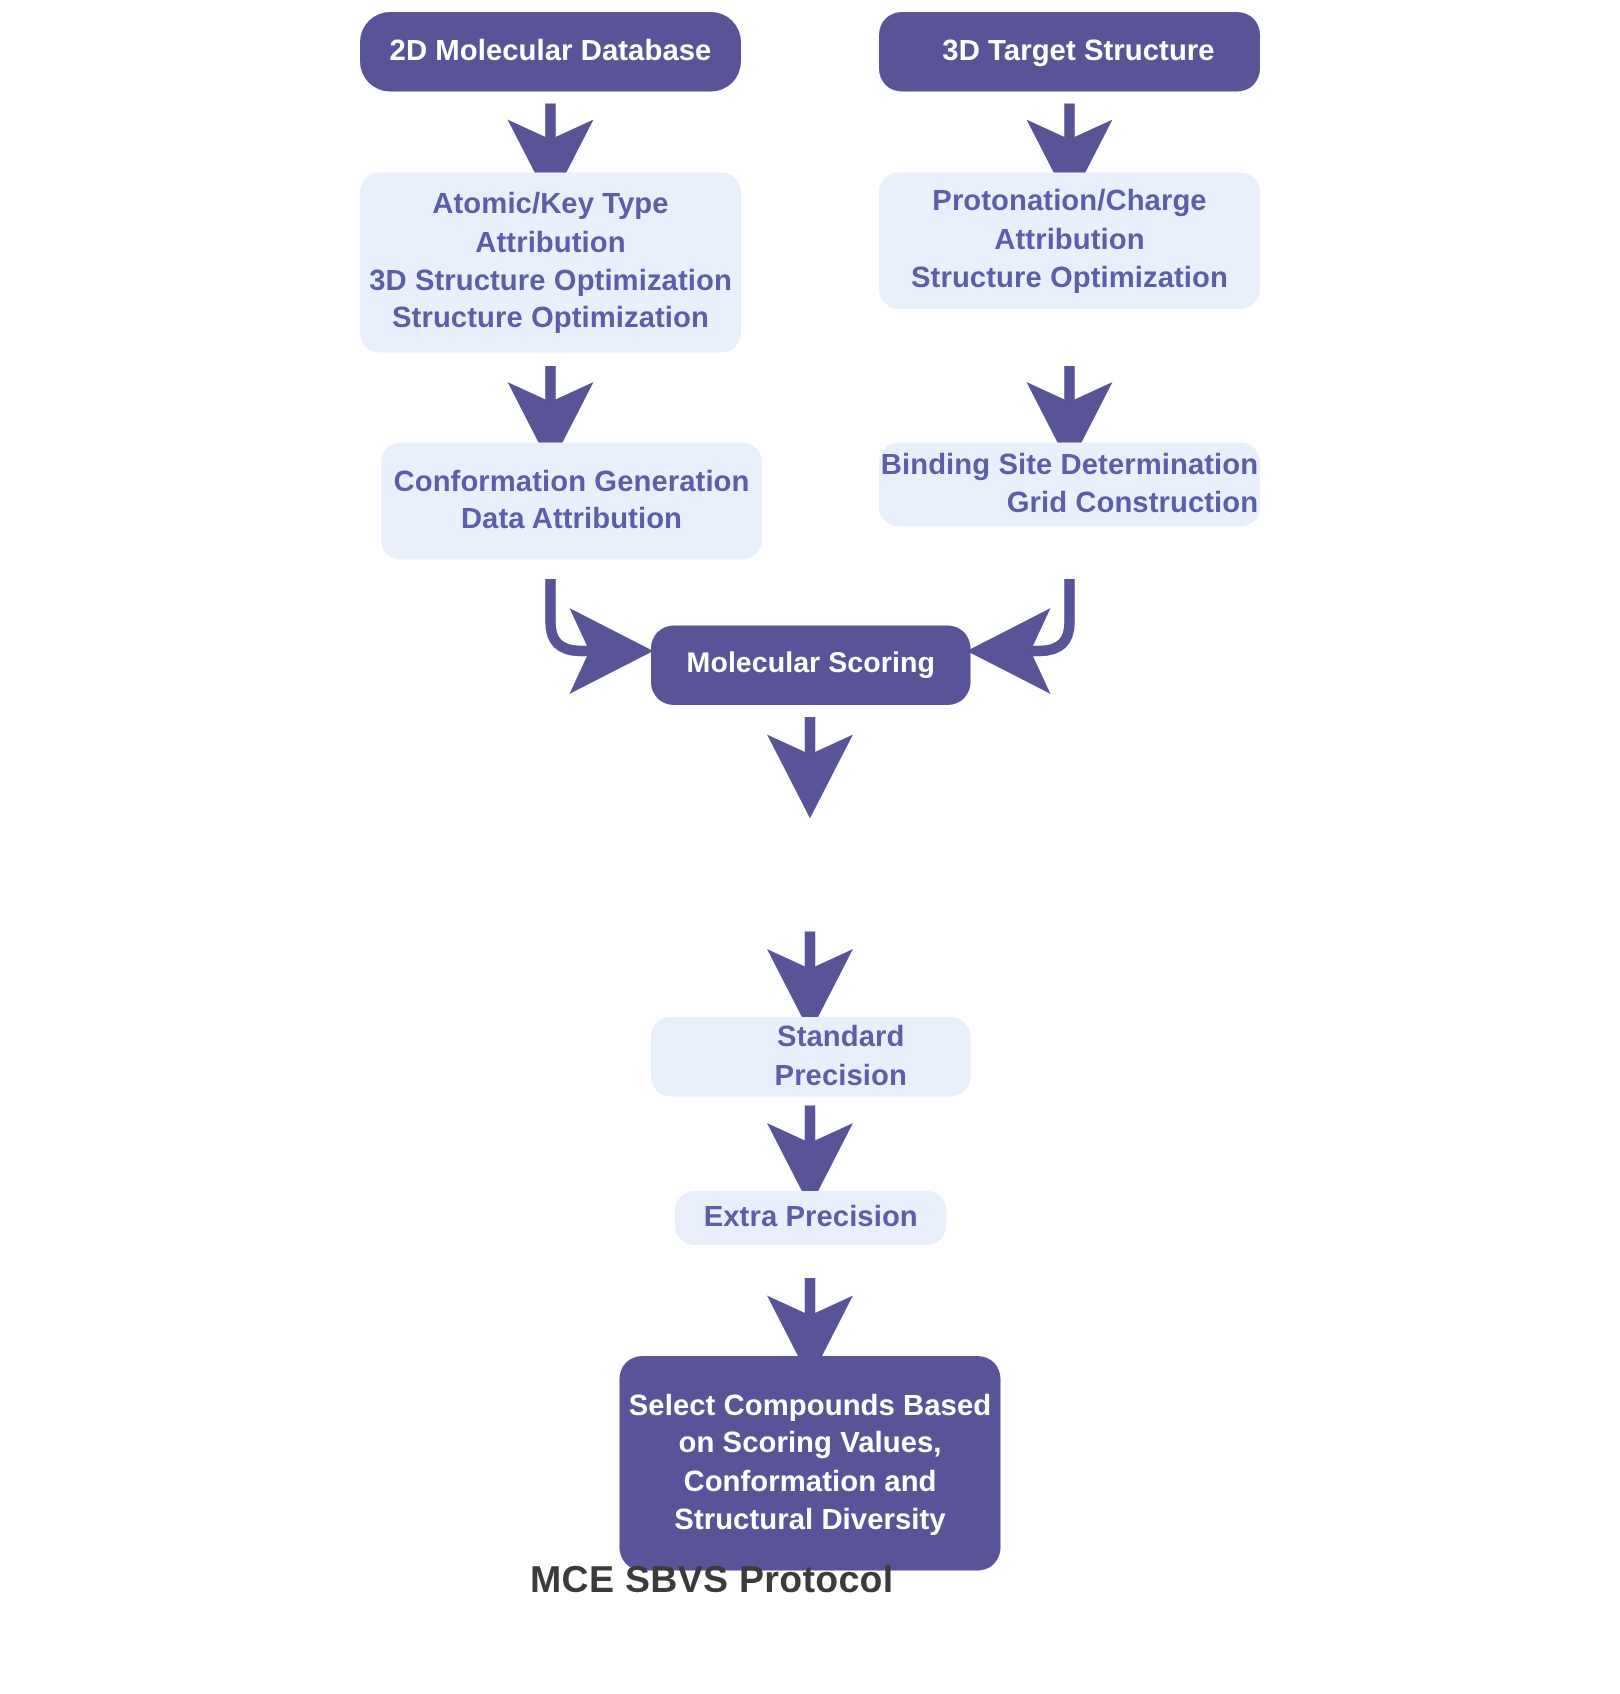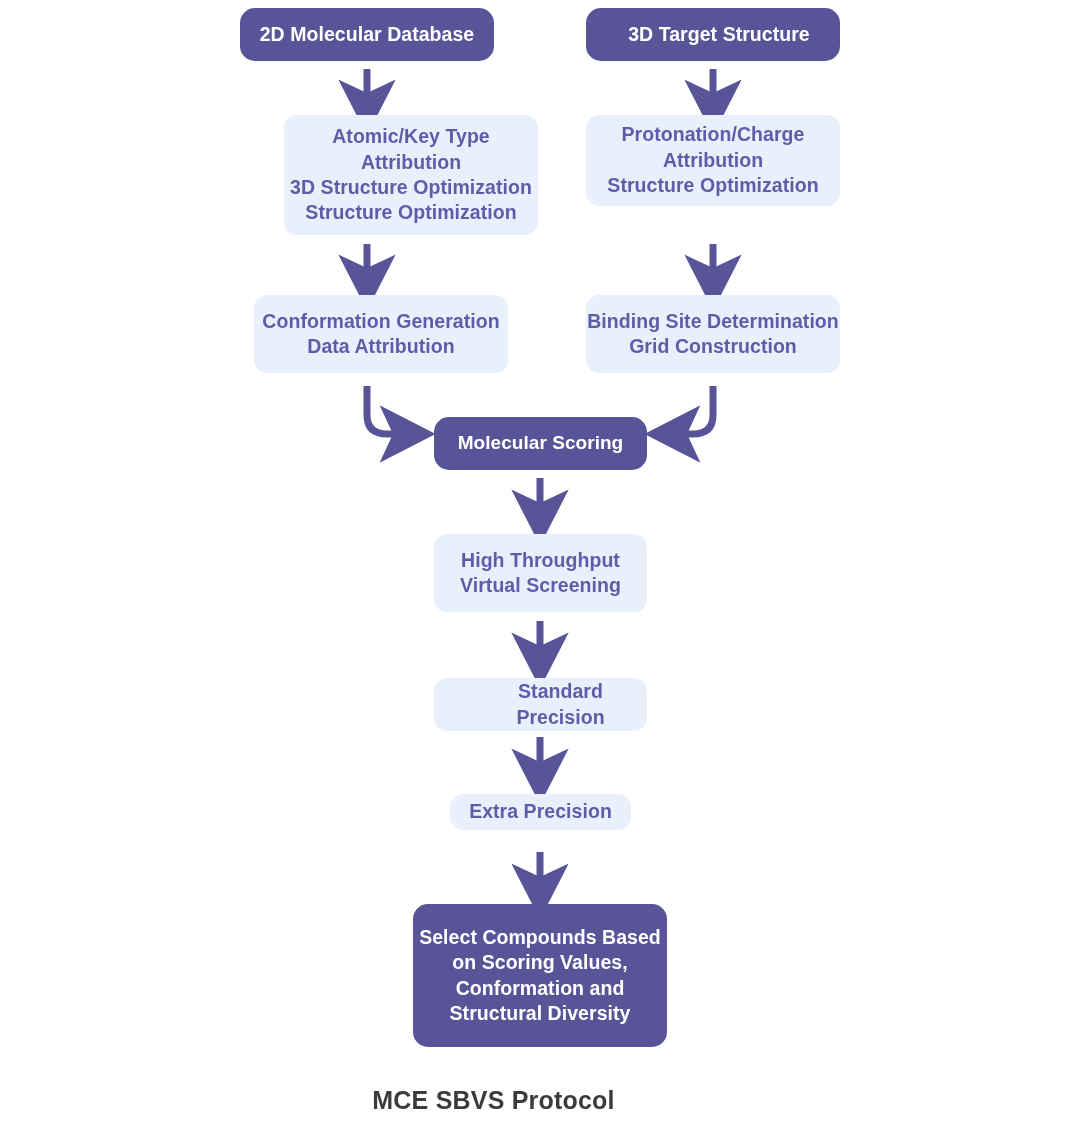--- a/index.html
+++ b/index.html
@@ -97,47 +97,45 @@
 
     <line x1="540" y1="478" x2="540" y2="512" stroke="#595398" stroke-width="7" marker-end="url(#ah)"></line>
 
     <line x1="540" y1="621" x2="540" y2="655" stroke="#595398" stroke-width="7" marker-end="url(#ah)"></line>
 
     <line x1="540" y1="737" x2="540" y2="771" stroke="#595398" stroke-width="7" marker-end="url(#ah)"></line>
 
     <line x1="540" y1="852" x2="540" y2="886" stroke="#595398" stroke-width="7" marker-end="url(#ah)"></line>
   </svg>
 
-  <div class="node filled" style="left:240px; top:8px; width:254px; height:53px; font-size:19.5px;">2D Molecular Database</div>
+  <div class="node filled" style="left:240px; top:8px; width:254px; height:53px; font-size:19.5px;border-radius:20px;">2D Molecular Database</div>
 
   <div class="node filled" style="left:586px; top:8px; width:254px; height:53px; font-size:19.5px;padding-left:12px;">3D Target Structure</div>
 
-  <div class="node light" style="left:240px; top:115px; width:254px; height:120px; font-size:19.5px;margin-left:44px;">Atomic/Key Type Attribution
+  <div class="node light" style="left:240px; top:115px; width:254px; height:120px; font-size:19.5px;">Atomic/Key Type Attribution
 3D Structure Optimization
 Structure Optimization</div>
 
   <div class="node light" style="left:586px; top:115px; width:254px; height:91px; font-size:19.5px;">Protonation/Charge
 Attribution
 Structure Optimization</div>
 
   <div class="node light" style="left:254px; top:295px; width:254px; height:78px; font-size:19.5px;">Conformation Generation
 Data Attribution</div>
 
-  <div class="node light" style="left:586px; top:295px; width:254px; height:78px; font-size:19.5px;">Binding Site Determination
+  <div class="node light" style="left:586px; top:295px; width:254px; height:56px; font-size:19.5px;text-align:right;">Binding Site Determination
 Grid Construction</div>
 
   <div class="node filled" style="left:434px; top:417px; width:213px; height:53px; font-size:19px;">Molecular Scoring</div>
 
-  <div class="node light" style="left:434px; top:534px; width:213px; height:78px; font-size:19.5px;">High Throughput
-Virtual Screening</div>
 
   <div class="node light" style="left:434px; top:678px; width:213px; height:53px; font-size:19.5px;padding-left:40px;">Standard Precision</div>
 
   <div class="node light" style="left:450px; top:794px; width:181px; height:36px; font-size:19.5px;">Extra Precision</div>
 
   <div class="node filled" style="left:413px; top:904px; width:254px; height:143px; font-size:19.5px;">Select Compounds Based
 on Scoring Values,
 Conformation and
 Structural Diversity</div>
 
-  <div class="caption" style="left:0px; top:1086px; width:949px;padding-left:19px;">MCE SBVS Protocol</div>
+  <div class="caption" style="left:0px; top:1039px; width:949px;">MCE SBVS Protocol</div>
 
 </div>
 
 </body></html>

